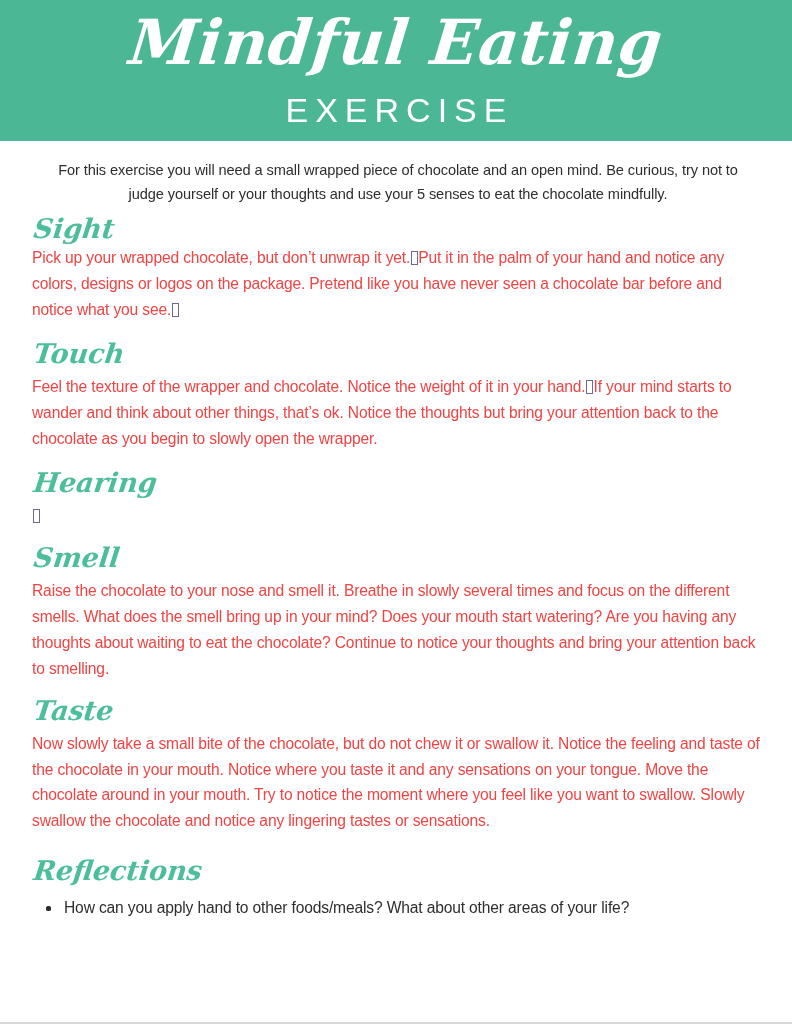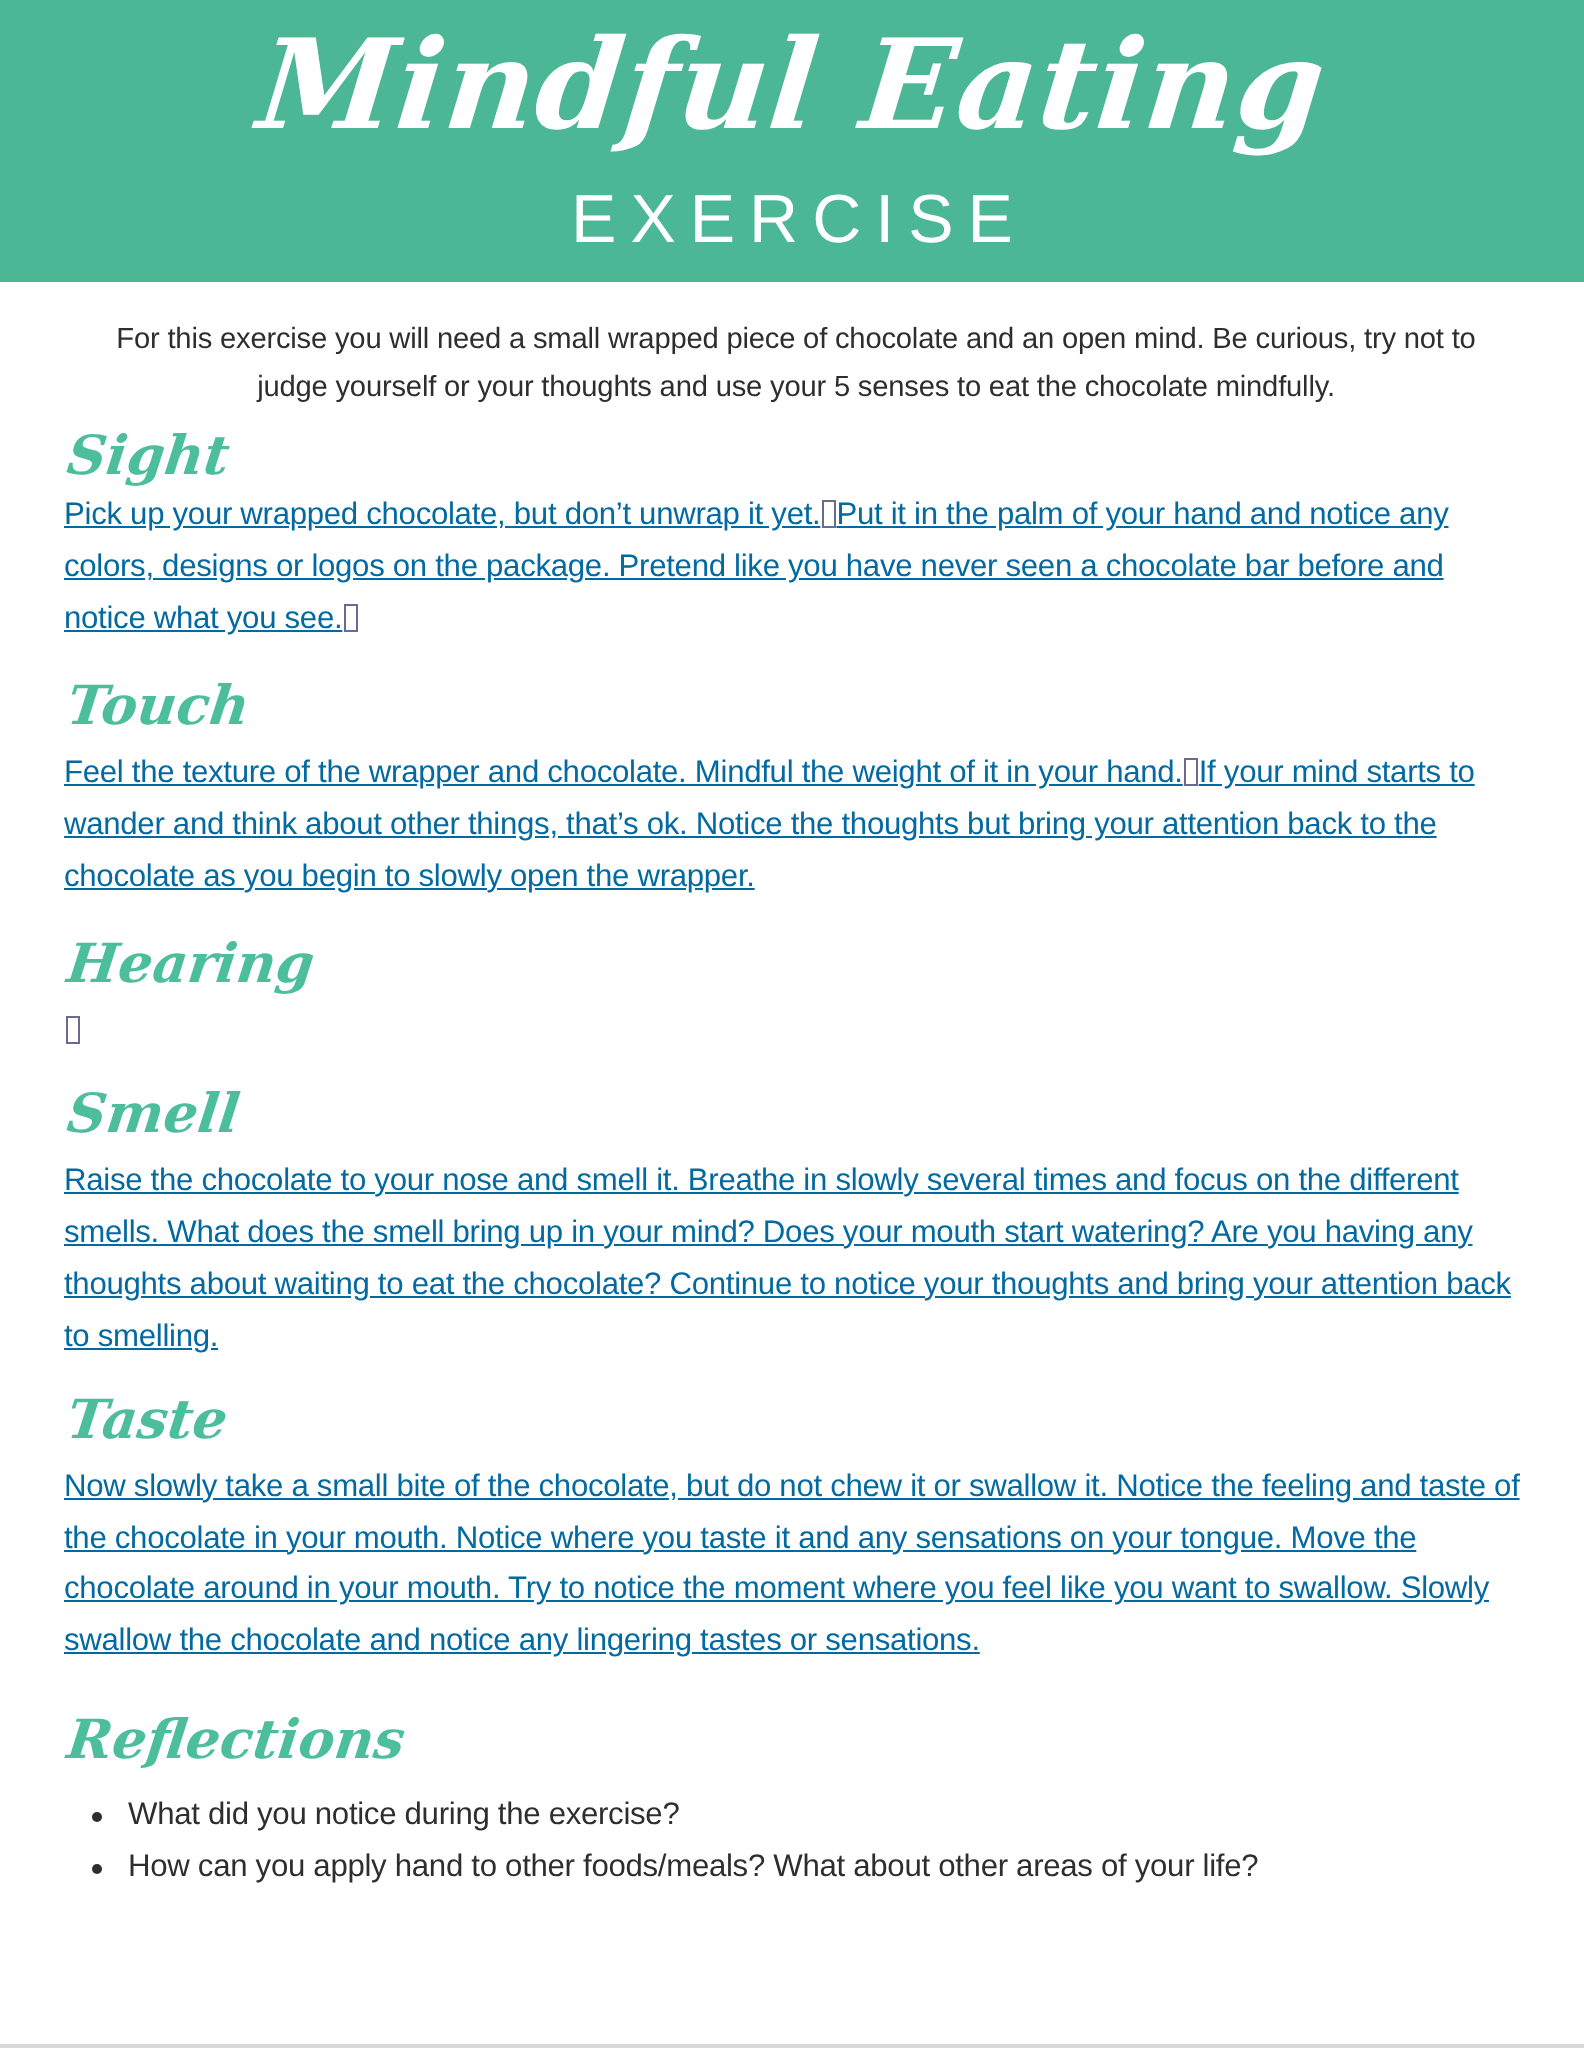--- a/index.html
+++ b/index.html
@@ -85,25 +85,24 @@
     font-size: 27px;
     line-height: 1.08;
     margin: 0 0 2px 0;
     transform: skewX(-7deg);
     transform-origin: left bottom;
     display: block;
     letter-spacing: 0px;
   }
   .section-body {
     margin: 0;
-    color: #0369a1;
+    color: #ef4444;
     font-size: 15.6px;
     line-height: 1.66;
     letter-spacing: -0.15px;
-    text-decoration: underline;
   }
 
   
   .tofu {
     display: inline-block;
     width: 7px;
     height: 14px;
     border: 1px solid #6b6b90;
     vertical-align: -2px;
     margin: 0 0.5px;
@@ -160,40 +159,40 @@
 
     <p class="intro">For this exercise you will need a small wrapped piece of chocolate and an open mind. Be curious, try not to judge yourself or your thoughts and use your 5 senses to eat the chocolate mindfully.</p>
 
     <div class="section sec-sight">
       <span class="section-heading">Sight</span>
       <p class="section-body"><span>Pick up your wrapped chocolate, but don’t unwrap it yet.</span><span class="tofu"></span><span>Put it in the palm of your hand and notice any colors, designs or logos on the package. Pretend like you have never seen a chocolate bar before and notice what you see.</span><span class="tofu"></span></p>
     </div>
 
     <div class="section sec-touch">
       <span class="section-heading">Touch</span>
-      <p class="section-body"><span>Feel the texture of the wrapper and chocolate. Mindful the weight of it in your hand.</span><span class="tofu"></span><span>If your mind starts to wander and think about other things, that’s ok. Notice the thoughts but bring your attention back to the chocolate as you begin to slowly open the wrapper.</span></p>
+      <p class="section-body"><span>Feel the texture of the wrapper and chocolate. Notice the weight of it in your hand.</span><span class="tofu"></span><span>If your mind starts to wander and think about other things, that’s ok. Notice the thoughts but bring your attention back to the chocolate as you begin to slowly open the wrapper.</span></p>
     </div>
 
     <div class="section sec-hearing">
       <span class="section-heading">Hearing</span>
       <p class="section-body"><span class="tofu"></span></p>
     </div>
 
     <div class="section sec-smell">
       <span class="section-heading">Smell</span>
       <p class="section-body">Raise the chocolate to your nose and smell it. Breathe in slowly several times and focus on the different smells. What does the smell bring up in your mind? Does your mouth start watering? Are you having any thoughts about waiting to eat the chocolate? Continue to notice your thoughts and bring your attention back to smelling.</p>
     </div>
 
     <div class="section sec-taste">
       <span class="section-heading">Taste</span>
       <p class="section-body">Now slowly take a small bite of the chocolate, but do not chew it or swallow it. Notice the feeling and taste of the chocolate in your mouth. Notice where you taste it and any sensations on your tongue. Move the chocolate around in your mouth. Try to notice the moment where you feel like you want to swallow. Slowly swallow the chocolate and notice any lingering tastes or sensations.</p>
     </div>
 
     <div class="section sec-reflect">
       <span class="section-heading">Reflections</span>
       <ul class="reflections-list">
-        <li><span class="bullet"></span><span>What did you notice during the exercise?</span></li>
+        <li><span class="bullet"></span></li>
         <li><span class="bullet"></span><span>How can you apply hand to other foods/meals? What about other areas of your life?</span></li>
       </ul>
     </div>
 
   </div>
 </div>
 
 </body></html>

